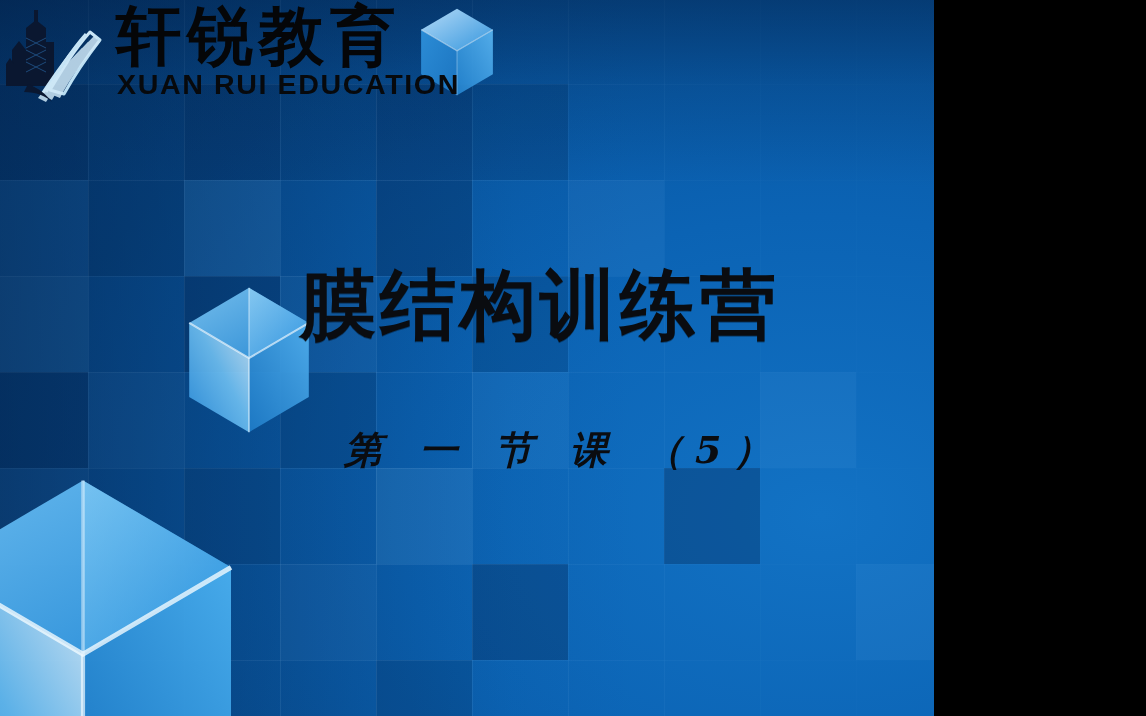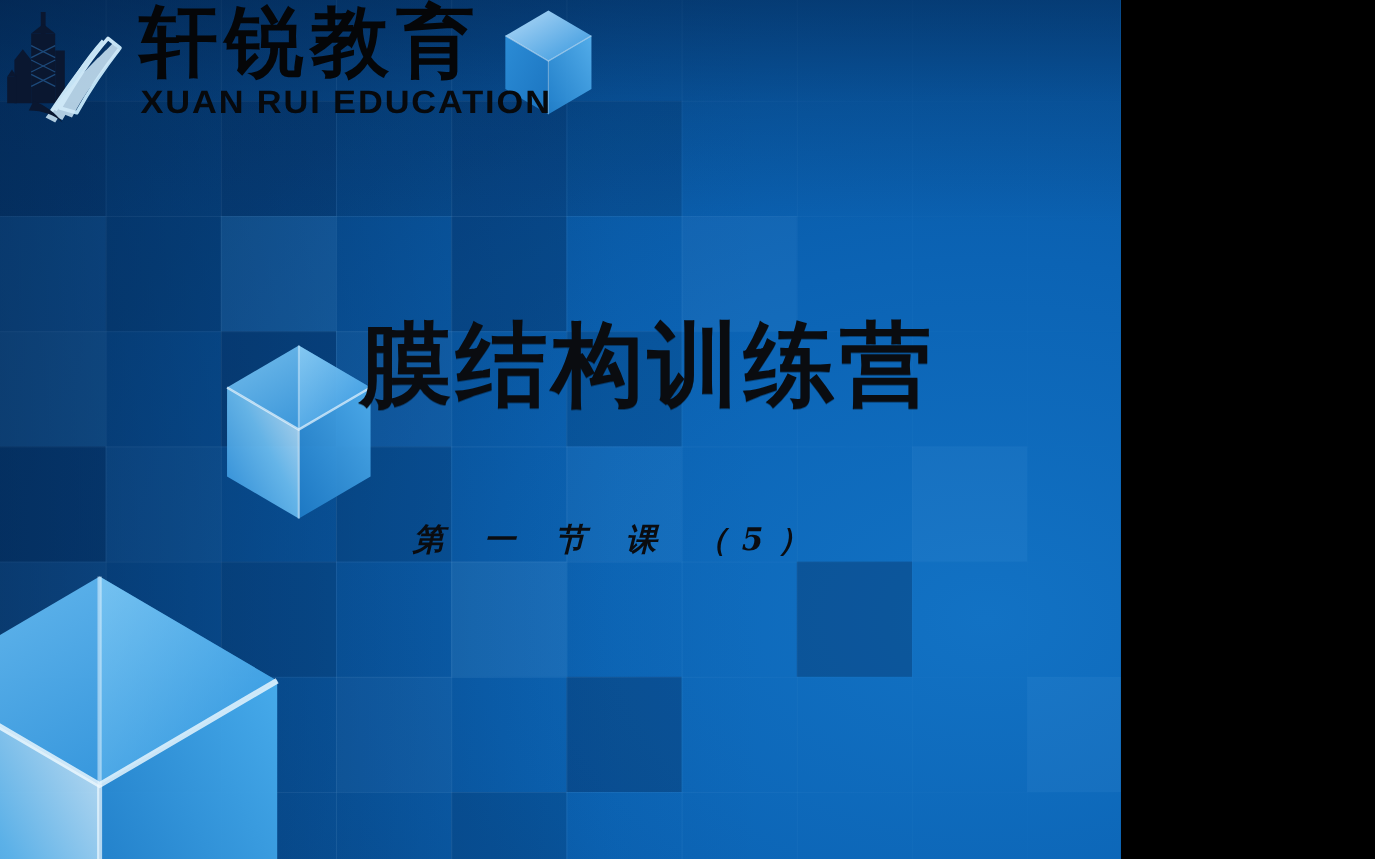--- a/index.html
+++ b/index.html
@@ -114,21 +114,21 @@
     color:#0a0c10;
     white-space:nowrap;
     text-shadow:0 1px 0 rgba(0,0,0,.35);
   }
   .sub-title{
     position:absolute;
     left:344px; top:424px;
     font-family:"DejaVu Serif", serif;
     font-weight:700;
     font-style:italic;
-    font-size:26px;
+    font-size:38px;
     line-height:52px;
     letter-spacing:12px;
     color:#0a0c10;
     white-space:nowrap;
   }
 </style>
 </head>
 <body>
 
 <div class="slide">

